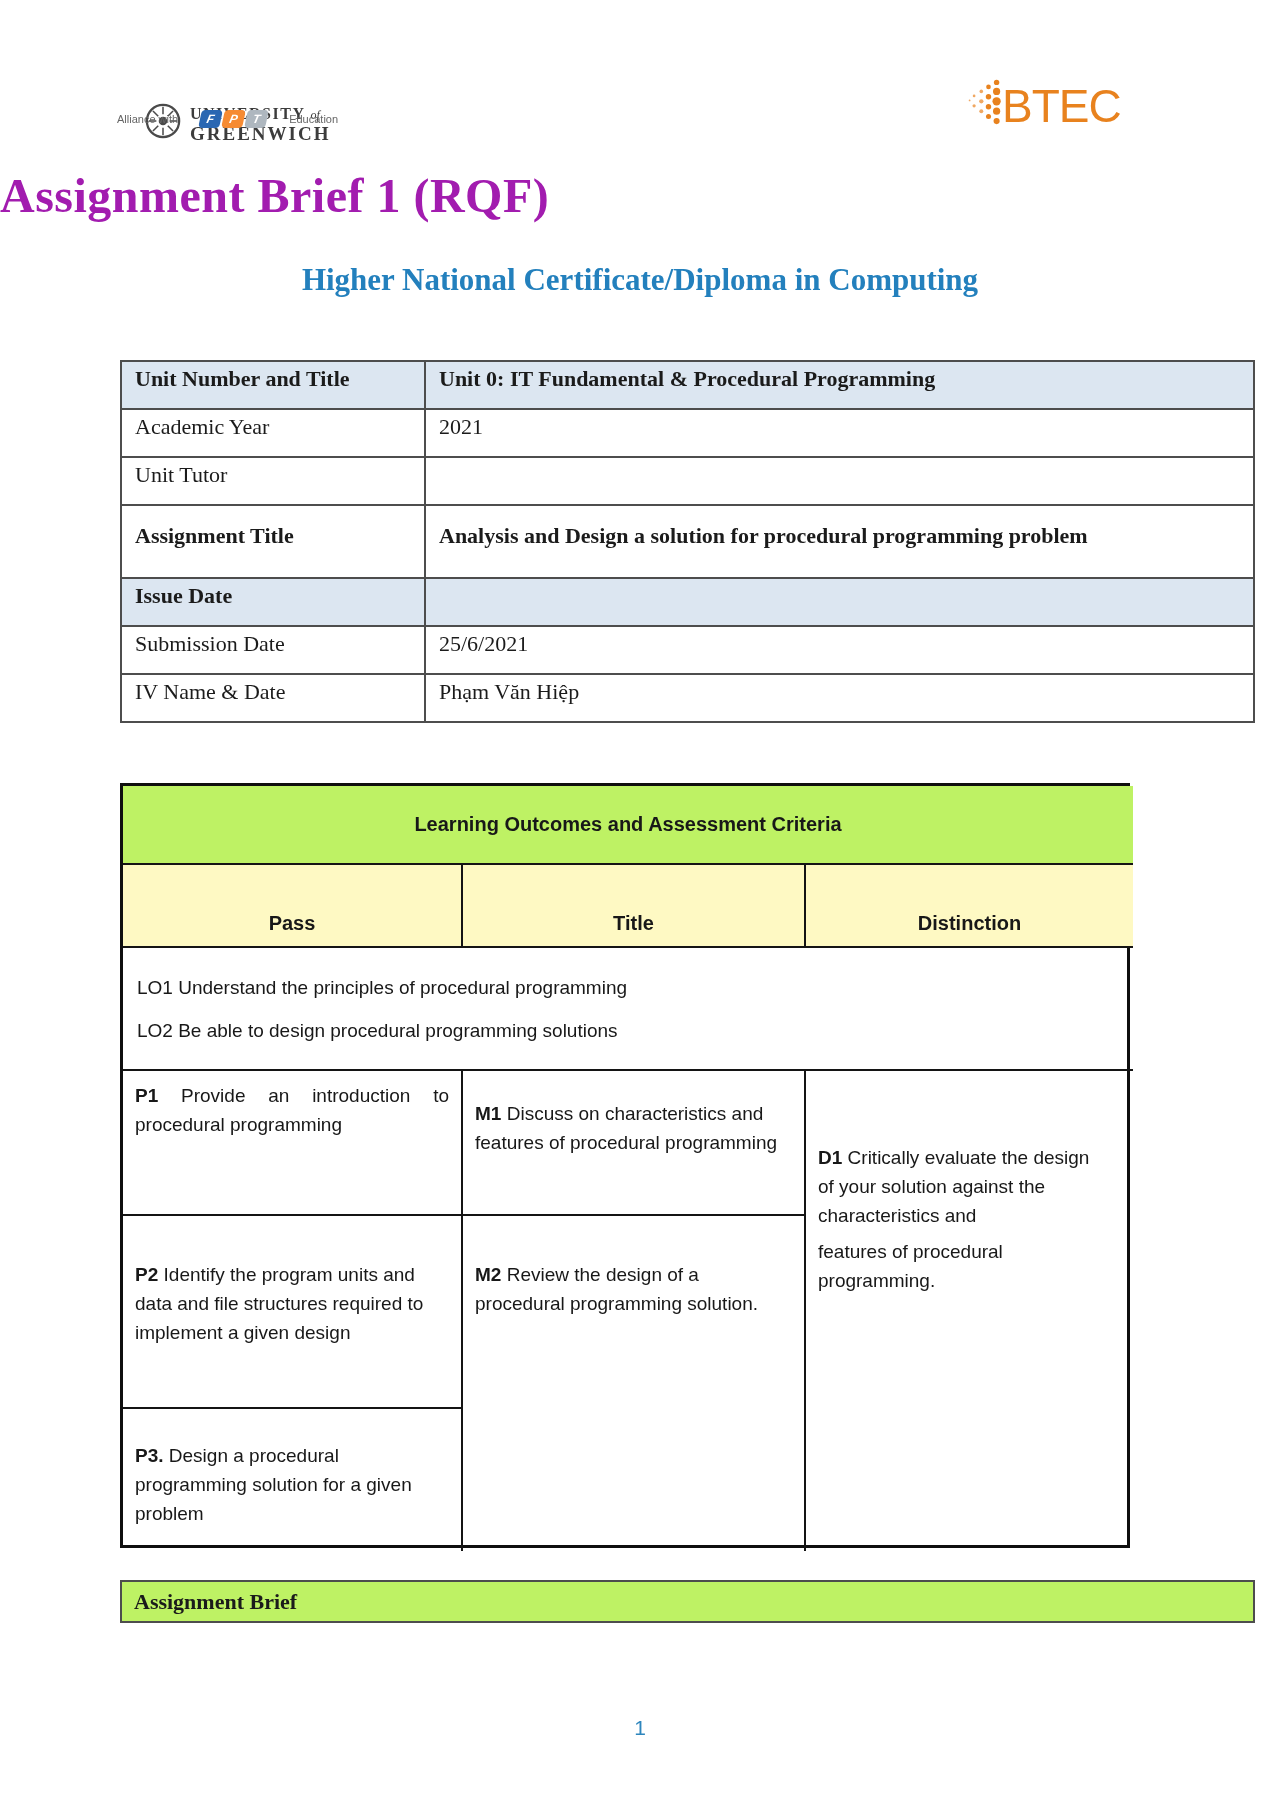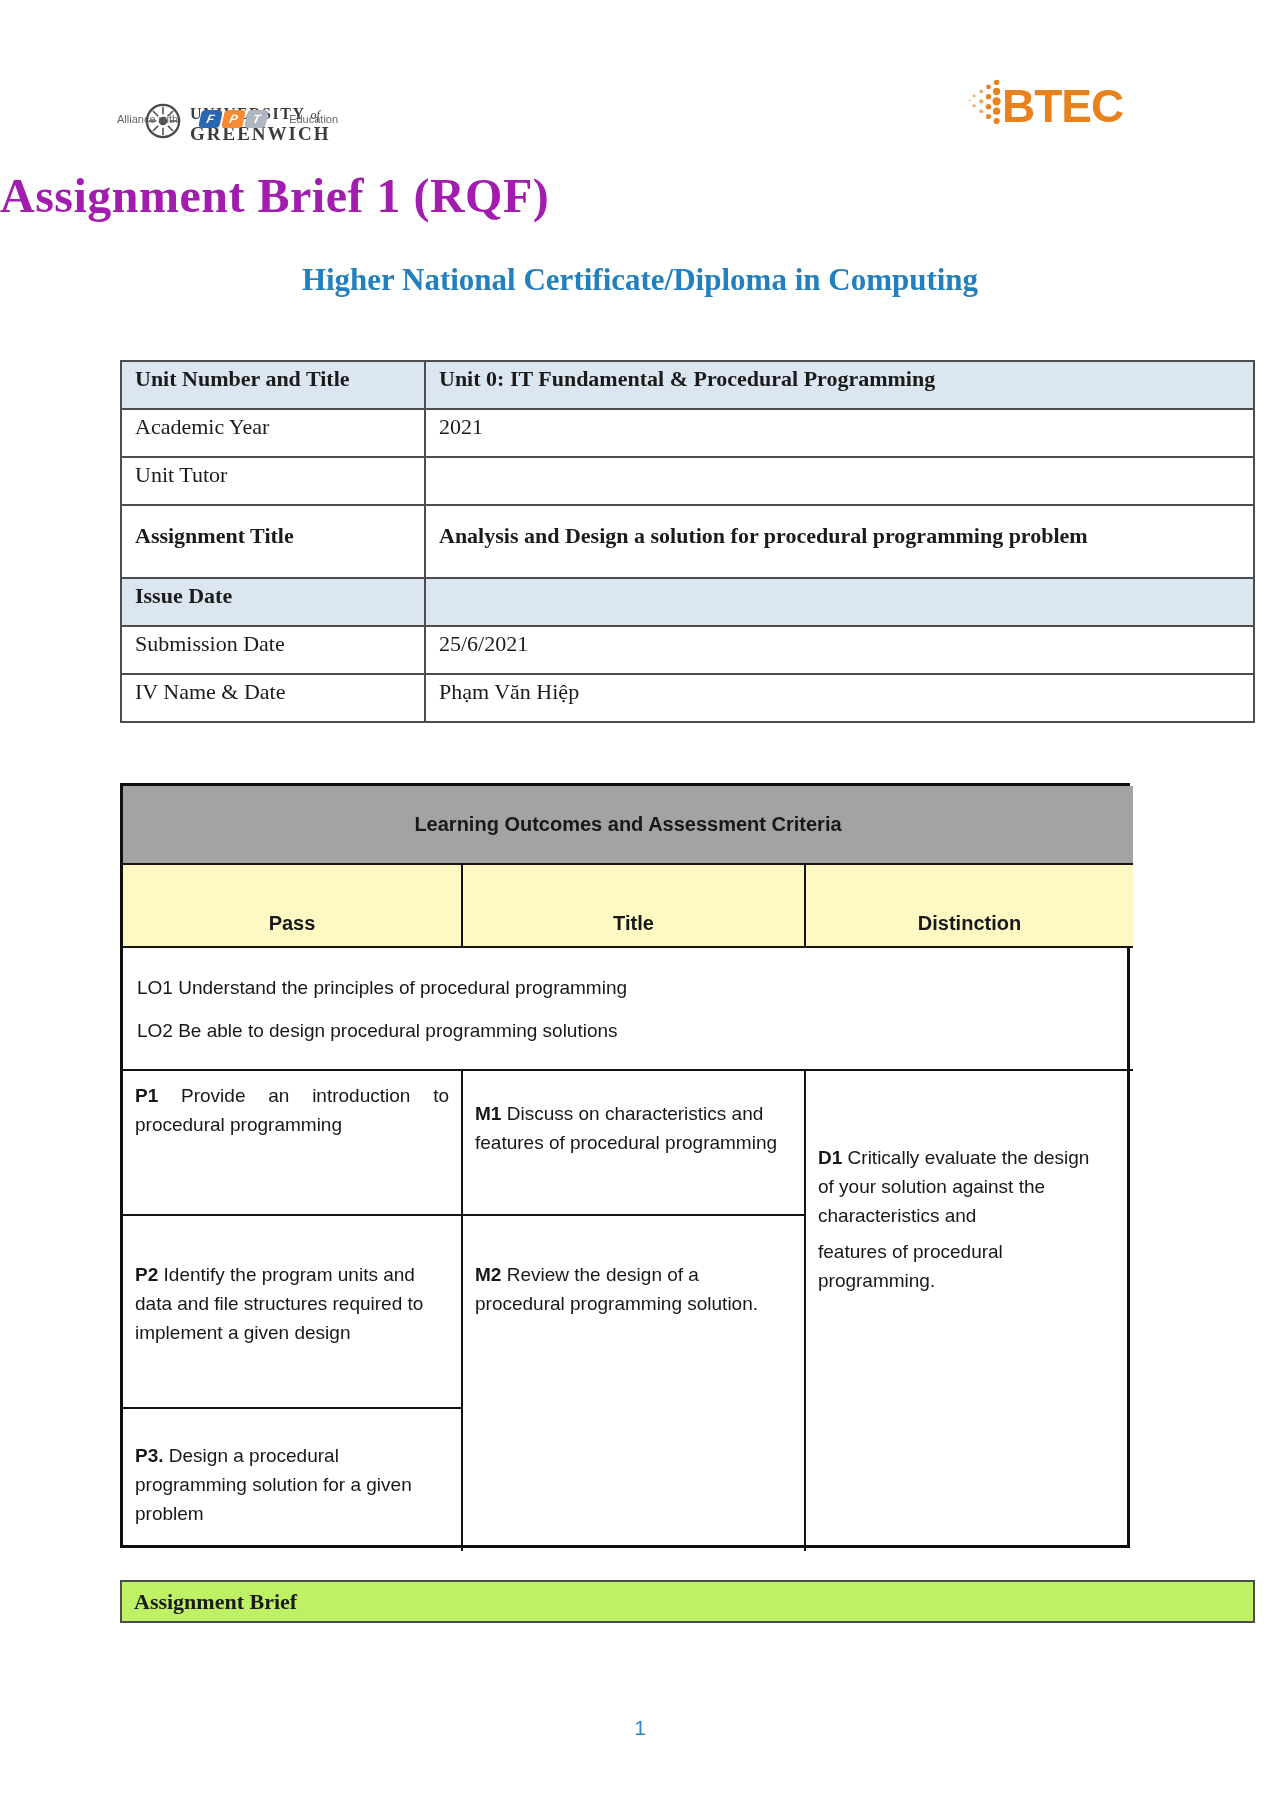--- a/index.html
+++ b/index.html
@@ -14,21 +14,21 @@
   .uog-line2 { font-size:19px; font-weight:bold; letter-spacing:2px; line-height:20px; }
   .alliance { position:absolute; left:117px; top:110px; display:flex; align-items:center;
               font-family:"Liberation Sans",sans-serif; font-size:11px; color:#666; gap:22px; }
   .fpt { display:flex; gap:2px; }
   .fpt-tile { width:21px; height:18px; border-radius:4px; transform:skewX(-12deg);
               display:flex; align-items:center; justify-content:center;
               color:#fff; font-weight:bold; font-style:italic; font-size:12px;
               font-family:"Liberation Sans",sans-serif; }
   .fpt-f { background:#2A67B2; } .fpt-p { background:#F68B33; } .fpt-t { background:#AEB7BF; }
   .btec { position:absolute; left:966px; top:74px; display:flex; align-items:center; }
-  .btec-word { font-family:"Liberation Sans",sans-serif; font-weight:bold; font-size:46px;
+  .btec-word { font-family:"Liberation Sans",sans-serif; font-weight:normal; font-size:46px;
                color:#E8821E; letter-spacing:-1px; line-height:60px; }
 
   
   .doc-title { position:absolute; left:0; top:168px; width:1280px; text-align:left;
                font-size:48px; font-weight:bold; color:#a21caf; letter-spacing:.5px; }
   .doc-subtitle { position:absolute; left:0; top:262px; width:1280px; text-align:center;
                   font-size:31px; font-weight:bold; color:#2380BD; }
 
   
   .t1 { position:absolute; left:120px; top:360px; width:1135px;
@@ -44,21 +44,21 @@
   
   .t2 { position:absolute; left:120px; top:783px; width:1010px; height:765px;
         display:grid; grid-template-columns:340px 343px 327px;
         grid-template-rows:79px 83px 123px 145px 193px 142px;
         border:3px solid #0f0f0f;
         font-family:"Liberation Sans","DejaVu Sans",sans-serif; font-size:19px;
         line-height:29px; color:#181818; }
   .t2 > div { padding:0 12px; }
   .cell-br { border-right:2px solid #141414; }
   .cell-bb { border-bottom:2px solid #141414; }
-  .t2-header { grid-column:1/4; grid-row:1; background:#a3a3a3;
+  .t2-header { grid-column:1/4; grid-row:1; background:#bef264;
                display:flex; align-items:center; justify-content:center;
                font-weight:bold; font-size:20px; }
   .col-h { grid-row:2; background:#fef9c3; font-weight:bold; font-size:20px;
            display:flex; align-items:flex-end; justify-content:center; padding-bottom:8px !important; }
   .pass-h {grid-column:1;} .merit-h {grid-column:2;} .dist-h {grid-column:3;}
   .lo-cell { grid-column:1/4; grid-row:3; display:flex; flex-direction:column;
              justify-content:center; gap:14px; padding-left:14px !important; }
   .p1-cell { grid-column:1; grid-row:4; padding-top:10px !important; text-align:justify; }
   .p2-cell { grid-column:1; grid-row:5; padding-top:44px !important; }
   .p3-cell { grid-column:1; grid-row:6; padding-top:32px !important; }

